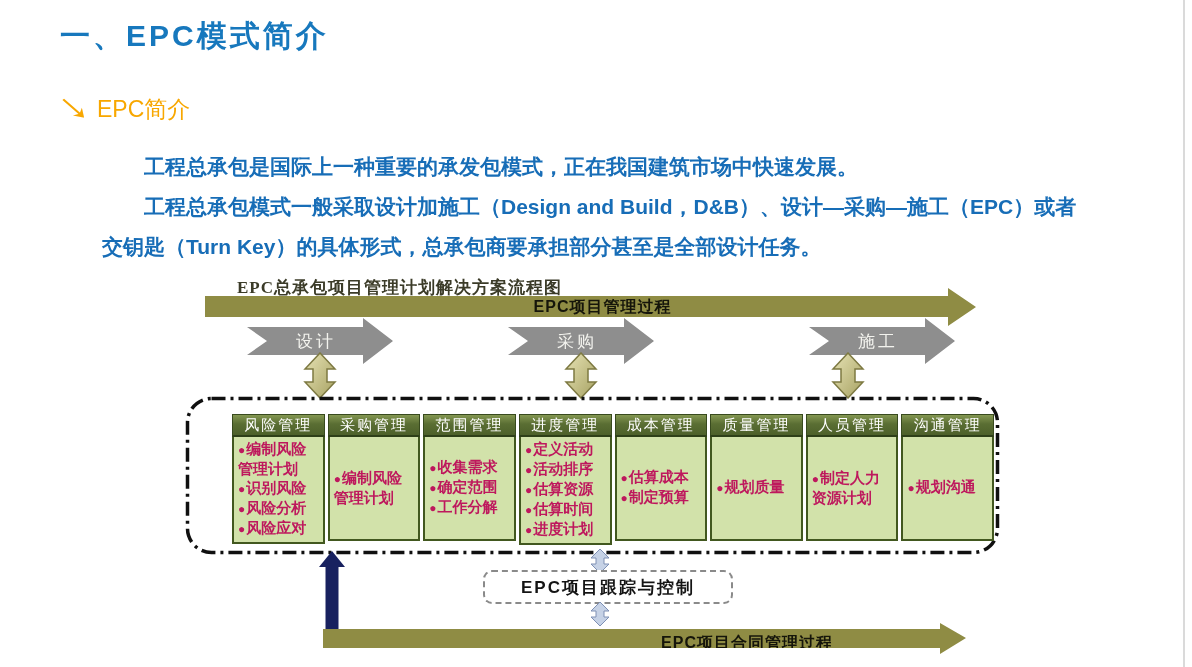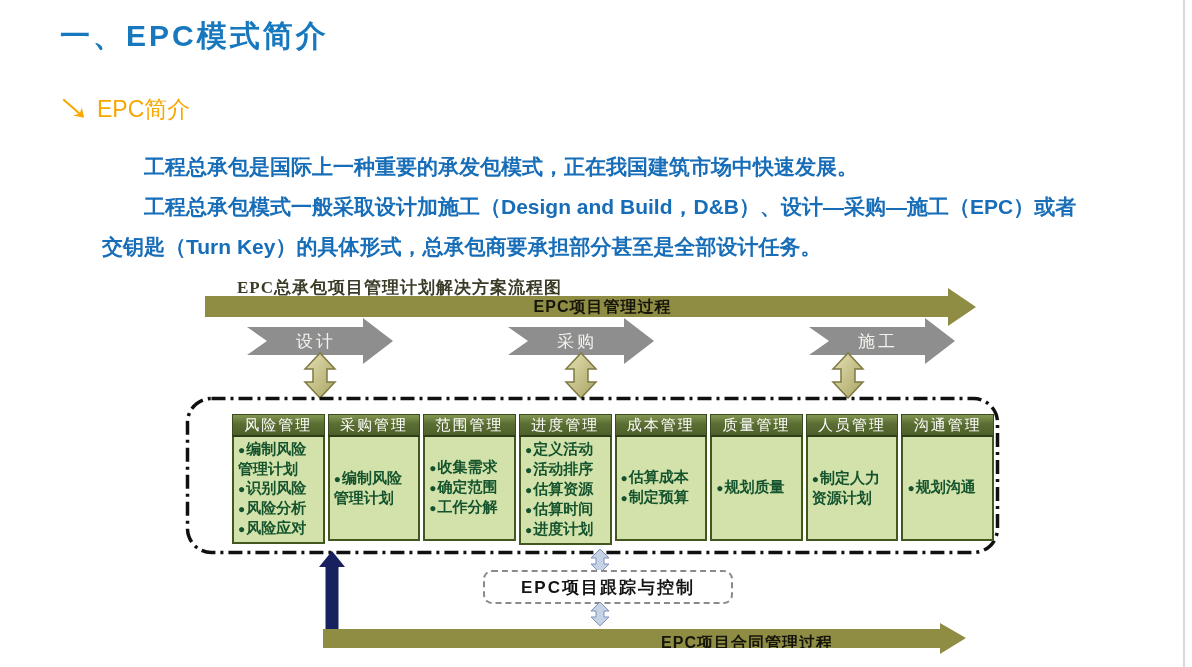--- a/index.html
+++ b/index.html
@@ -68,21 +68,21 @@
     font-family:"Liberation Serif", serif; font-size:15px; color:#ffffff;
     letter-spacing:2px; font-weight:normal;
   }
   .col-body {
     flex:1; background:#d2e2aa; border:2px solid #42581f; border-top:none;
     display:flex; flex-direction:column; justify-content:center;
     padding:3px 2px 3px 4px;
   }
   .col-item {
     font-family:"Liberation Serif", serif; font-size:15px; font-weight:bold;
-    color:#14532d; line-height:19px;
+    color:#be185d; line-height:19px;
   }
   .col-item .bullet { font-size:12px; margin-right:1px; }
   
   #feedback-arrow {
     position:absolute; left:319px; top:551px; width:26px; height:97px; background:#18215f;
     clip-path:polygon(13px 0px,26px 16px,19.5px 16px,19.5px 97px,6.5px 97px,6.5px 16px,0px 16px);
   }
   .sync-blue { position:absolute; left:589px; }
   #tracking-box {
     position:absolute; left:483px; top:570px; width:250px; height:34px;

